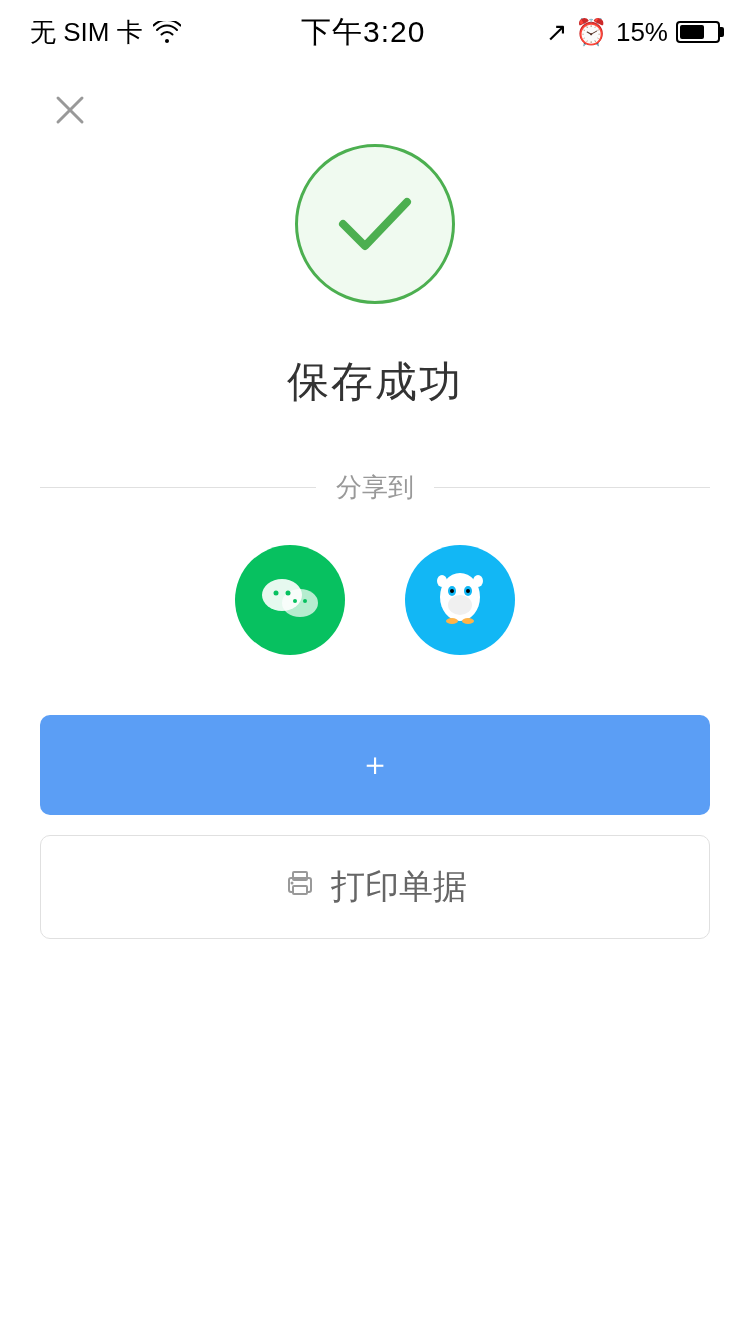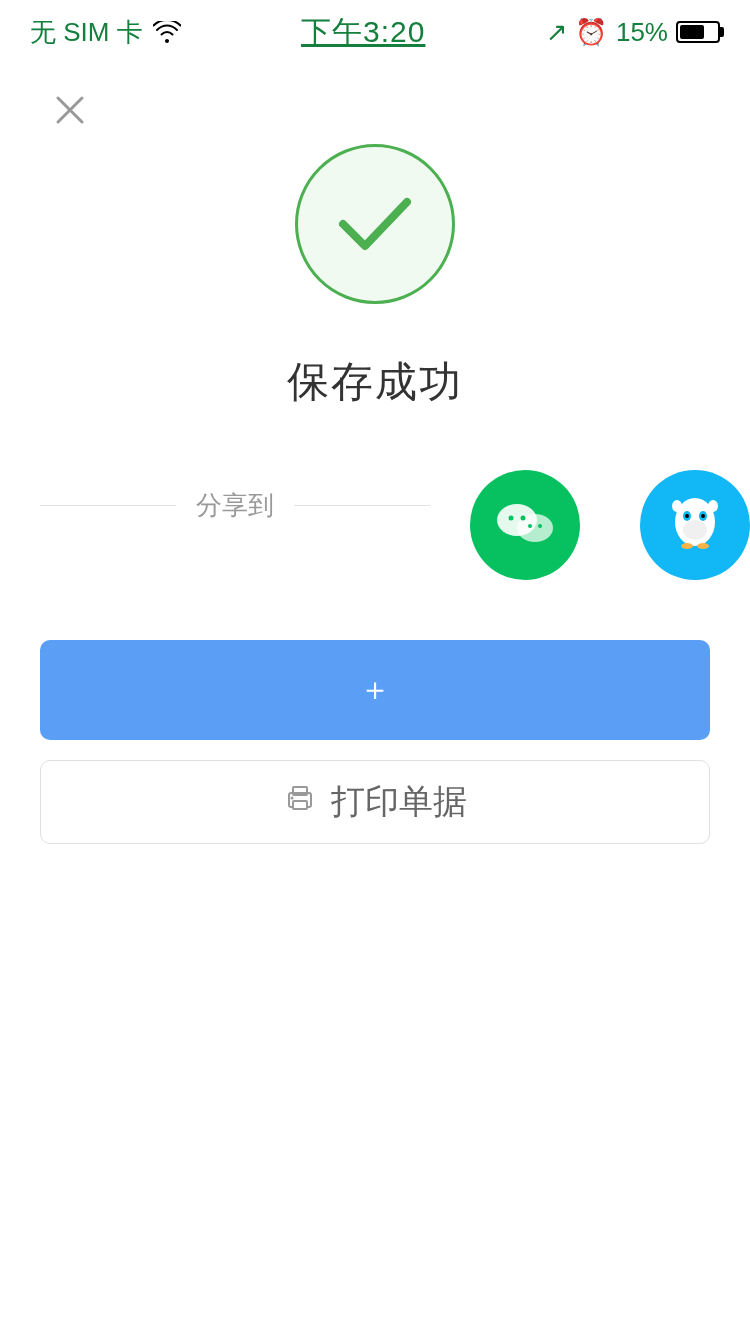--- a/index.html
+++ b/index.html
@@ -22,35 +22,34 @@
     .status-bar {
       width: 100%;
       height: 64px;
       background: #ffffff;
       display: flex;
       align-items: center;
       justify-content: space-between;
       padding: 0 30px;
       font-size: 26px;
       font-weight: 400;
-      color: #15803d;
+      color: #000000;
     }
 
     .status-left {
       display: flex;
       align-items: center;
       gap: 10px;
       font-size: 26px;
     }
 
     .status-center {
       font-size: 30px;
       font-weight: 500;
       letter-spacing: 1px;
-      text-decoration: underline;
     }
 
     .status-right {
       display: flex;
       align-items: center;
       gap: 8px;
       font-size: 26px;
     }
 
     .wifi-icon {
@@ -138,21 +137,21 @@
       font-weight: 500;
       color: #333333;
       margin-bottom: 60px;
       letter-spacing: 2px;
     }
 
     
     .share-section {
       width: 100%;
       display: flex;
-      flex-direction: row;
+      flex-direction: column;
       align-items: center;
       margin-bottom: 60px;
     }
 
     .share-divider {
       width: 100%;
       display: flex;
       align-items: center;
       padding: 0 40px;
       margin-bottom: 40px;
@@ -214,21 +213,21 @@
       justify-content: center;
       gap: 14px;
       cursor: pointer;
       font-size: 34px;
       color: #ffffff;
       font-weight: 400;
     }
 
     .btn-secondary {
       width: 100%;
-      height: 84px;
+      height: 104px;
       background: #ffffff;
       border: 1px solid #e0e0e0;
       border-radius: 10px;
       display: flex;
       align-items: center;
       justify-content: center;
       gap: 14px;
       cursor: pointer;
       font-size: 34px;
       color: #666666;

